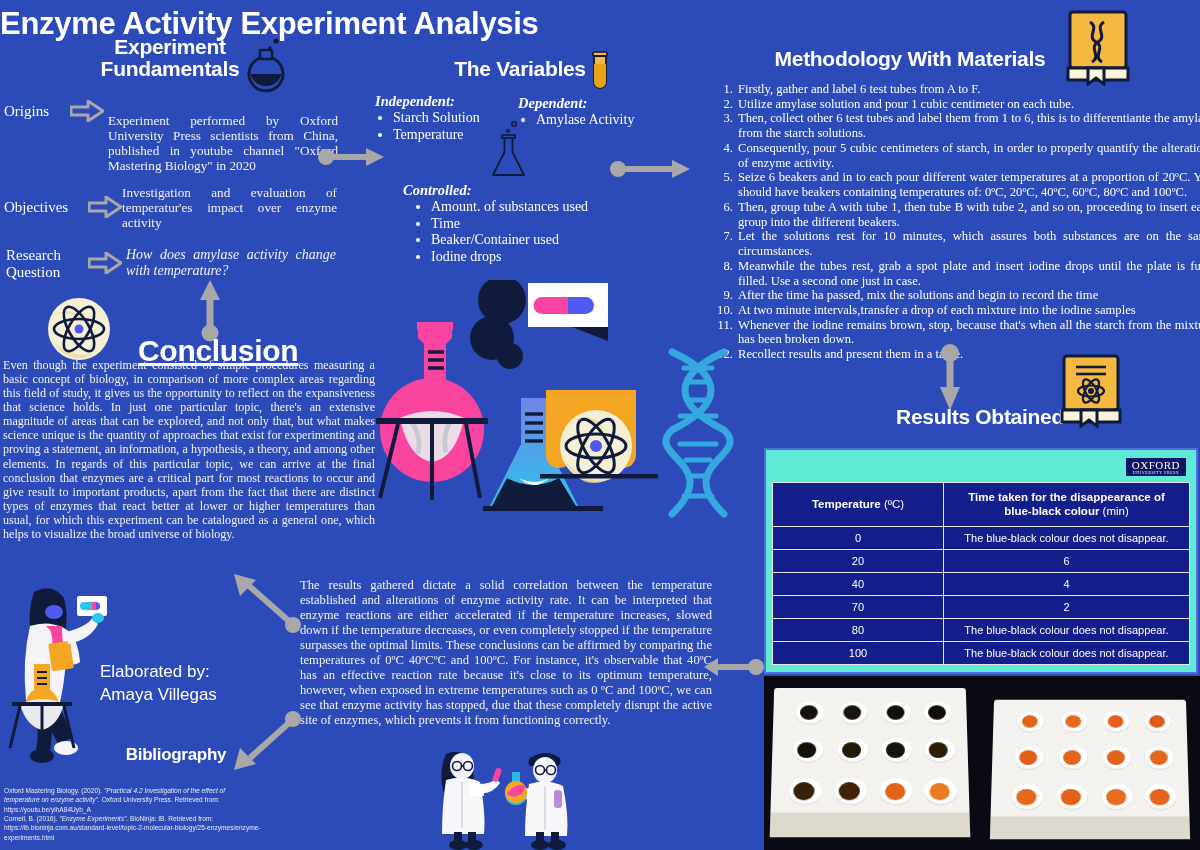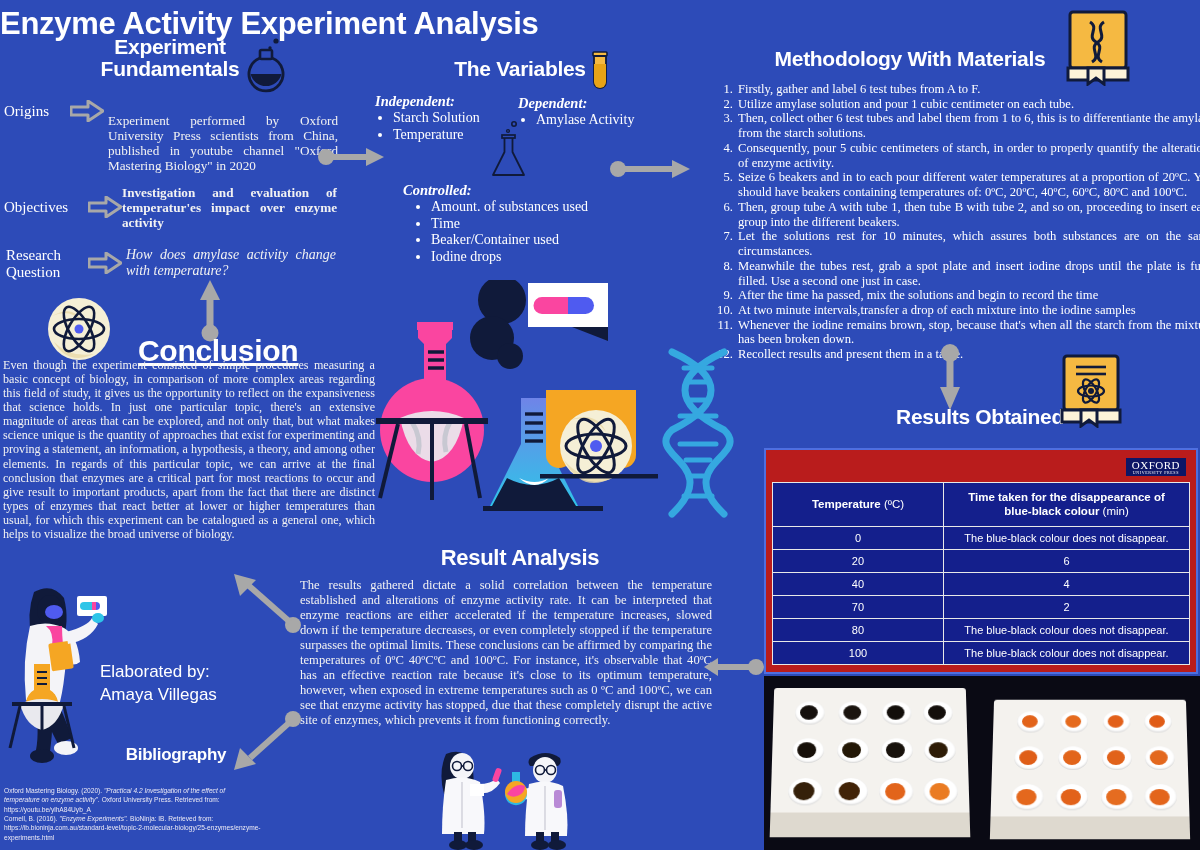--- a/index.html
+++ b/index.html
@@ -44,21 +44,21 @@
   ol.steps li {
     font-family: "Liberation Serif", serif;
     font-size: 12.6px;
     line-height: 1.17;
     text-align: justify;
     padding-left: 2px;
   }
 
   
   .res-panel {
-    background: #b91c1c;
+    background: #5eead4;
     border: 2px solid #4f6fe0;
     padding: 6px;
   }
   .oxlogo {
     background: #0d1666;
     color: #fff;
     font-family: "Liberation Serif", serif;
     text-align: center;
     padding: 2px 6px 1px 6px;
     line-height: 1;
@@ -111,21 +111,21 @@
   <div class="abs lbl" style="left:4px; top:103px;">Origins</div>
   <svg class="abs" style="left:70px; top:100px;" width="34" height="22" viewBox="0 0 34 22">
     <path d="M1 7 L18 7 L18 1 L33 11 L18 21 L18 15 L1 15 Z" fill="none" stroke="#a8a8a8" stroke-width="3" stroke-linejoin="round"></path>
   </svg>
   <div class="abs body-txt" style="left:108px; top:99px; width:230px;margin-top:15px;">Experiment performed by Oxford University Press scientists from China, published in youtube channel "Oxford Mastering Biology" in 2020</div>
 
   <div class="abs lbl" style="left:4px; top:199px;">Objectives</div>
   <svg class="abs" style="left:88px; top:196px;" width="34" height="22" viewBox="0 0 34 22">
     <path d="M1 7 L18 7 L18 1 L33 11 L18 21 L18 15 L1 15 Z" fill="none" stroke="#a8a8a8" stroke-width="3" stroke-linejoin="round"></path>
   </svg>
-  <div class="abs body-txt" style="left:122px; top:186px; width:215px;font-weight:bold;">Investigation and evaluation of temperatur'es impact over enzyme activity</div>
+  <div class="abs body-txt" style="left:122px; top:186px; width:215px;">Investigation and evaluation of temperatur'es impact over enzyme activity</div>
 
   <div class="abs lbl" style="left:6px; top:247px; width:78px; text-align:left; line-height:1.1;">
     <div>Research</div>
     <div>Question</div>
   </div>
   <svg class="abs" style="left:88px; top:252px;" width="34" height="22" viewBox="0 0 34 22">
     <path d="M1 7 L18 7 L18 1 L33 11 L18 21 L18 15 L1 15 Z" fill="none" stroke="#a8a8a8" stroke-width="3" stroke-linejoin="round"></path>
   </svg>
   <div class="abs body-txt italic" style="left:126px; top:247px; width:210px; font-size:14px;">How does amylase activity change with temperature?</div>
 
@@ -463,21 +463,20 @@
 
   <svg class="abs" style="left:198px; top:280px;" width="24" height="62" viewBox="0 0 24 62">
     <path d="M2 20 L12 0 L22 20 Z" fill="#a8a8a8"></path>
     <rect x="8.5" y="16" width="7" height="32" fill="#a8a8a8"></rect>
     <circle cx="12" cy="53" r="8.5" fill="#a8a8a8"></circle>
   </svg>
 
   <div class="abs hdg sec-h" style="left:138px; top:335px; width:120px; font-size:30px;text-decoration:underline;">Conclusion</div>
   <div class="abs body-txt" style="left:3px; top:358px; width:372px; font-size:12.1px; line-height:1.165;">Even though the experiment consisted of simple procedures measuring a basic concept of biology, in comparison of more complex areas regarding this field of study, it gives us the opportunity to reflect on the expansiveness that science holds. In just one particular topic, there's an extensive magnitude of areas that can be explored, and not only that, but what makes science unique is the quantity of approaches that exist for experimenting and proving a statement, an information, a hypothesis, a theory, and among other elements. In regards of this particular topic, we can arrive at the final conclusion that enzymes are a critical part for most reactions to occur and give result to important products, apart from the fact that there are distinct types of enzymes that react better at lower or higher temperatures than usual, for which this experiment can be catalogued as a general one, which helps to visualize the broad universe of biology.</div>
 
-  <div class="abs hdg sec-h" style="left:430px; top:546px; width:180px; font-size:22px;">Result Analysis</div>
   <div class="abs body-txt" style="left:300px; top:578px; width:412px; font-size:12.6px; line-height:1.19;">The results gathered dictate a solid correlation between the temperature established and alterations of enzyme activity rate. It can be interpreted that enzyme reactions are either accelerated if the temperature increases, slowed down if the temperature  decreases, or even completely stopped if the temperature surpasses the optimal limits. These conclusions can be affirmed by comparing the temperatures of 0ºC 40ºCºC and 100ºC. For instance, it's observable that 40ºC has an effective reaction rate because it's close to its optimum temperature, however, when exposed in extreme temperatures such as 0 ºC and 100ºC, we can see that enzyme activity has stopped, due that these completely disrupt the active site of enzymes, which prevents it from functioning correctly.</div>
 
   <svg class="abs" style="left:704px; top:655px;" width="60" height="24" viewBox="0 0 60 24">
     <circle cx="52" cy="12" r="8" fill="#a8a8a8"></circle>
     <rect x="12" y="9" width="38" height="6" fill="#a8a8a8"></rect>
     <path d="M14 3 L0 12 L14 21 Z" fill="#a8a8a8"></path>
   </svg>
 
   <svg class="abs" style="left:232px; top:572px;" width="70" height="62" viewBox="0 0 70 62">
     <circle cx="61" cy="53" r="8" fill="#a8a8a8"></circle>

